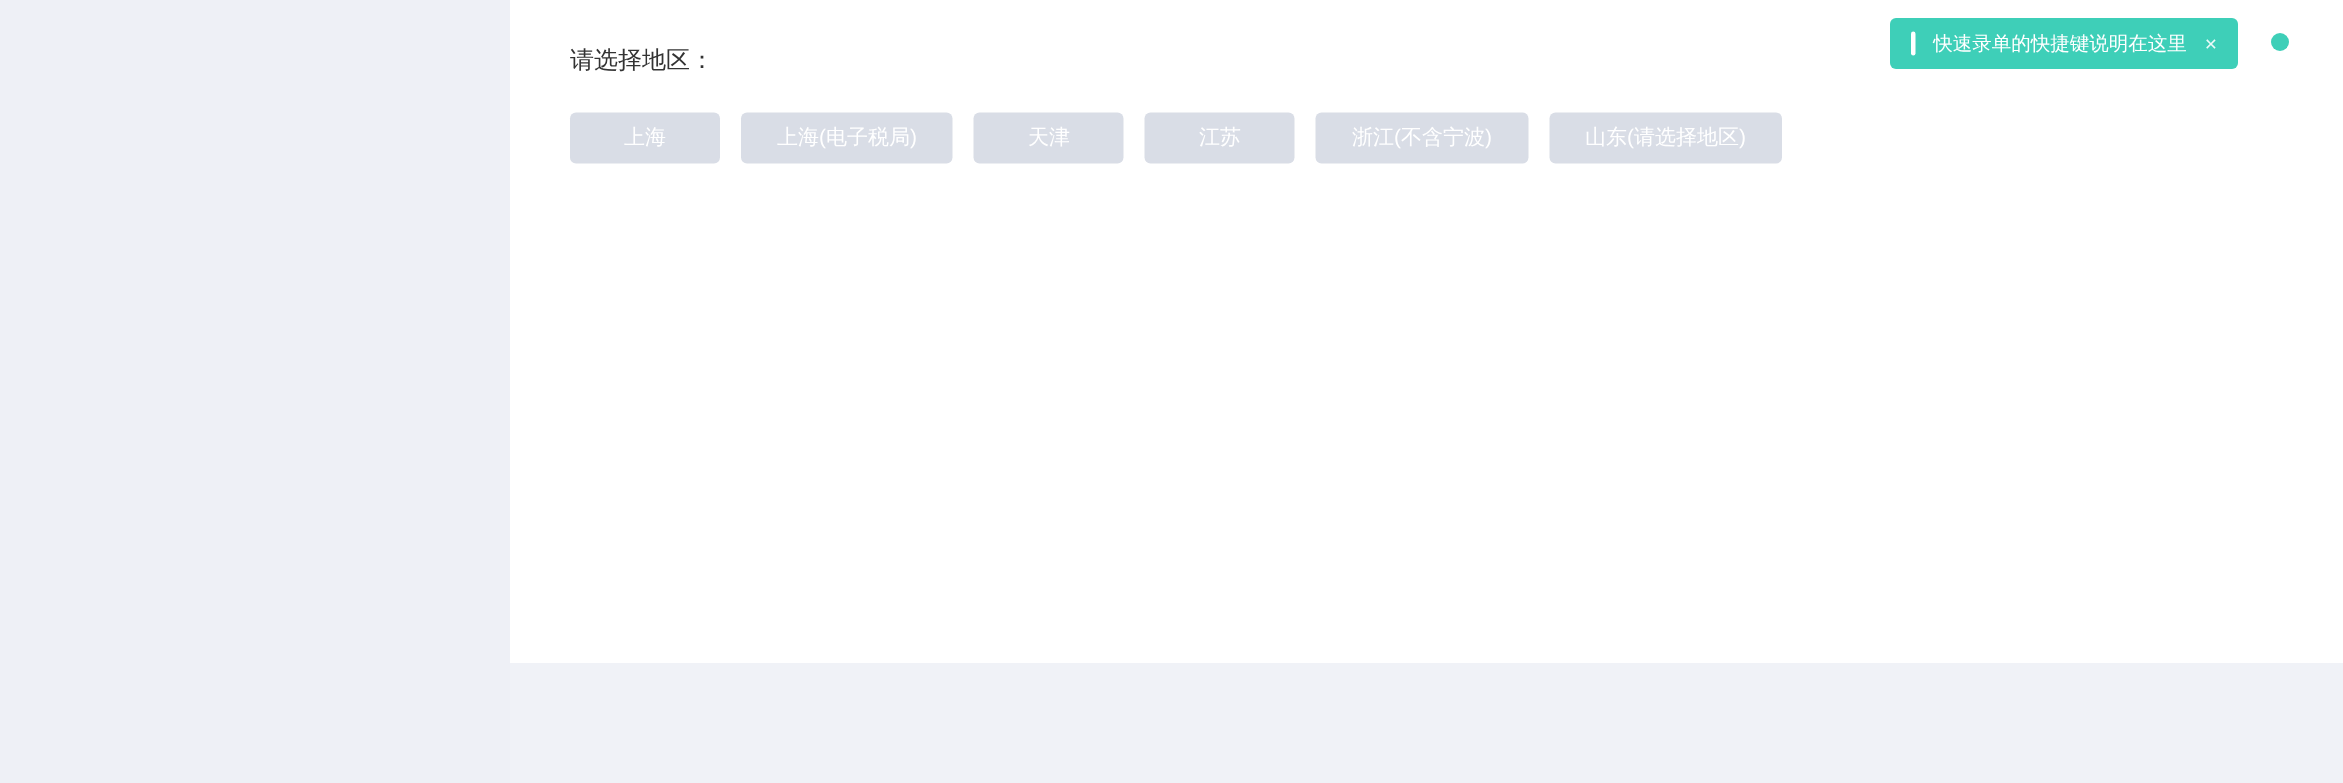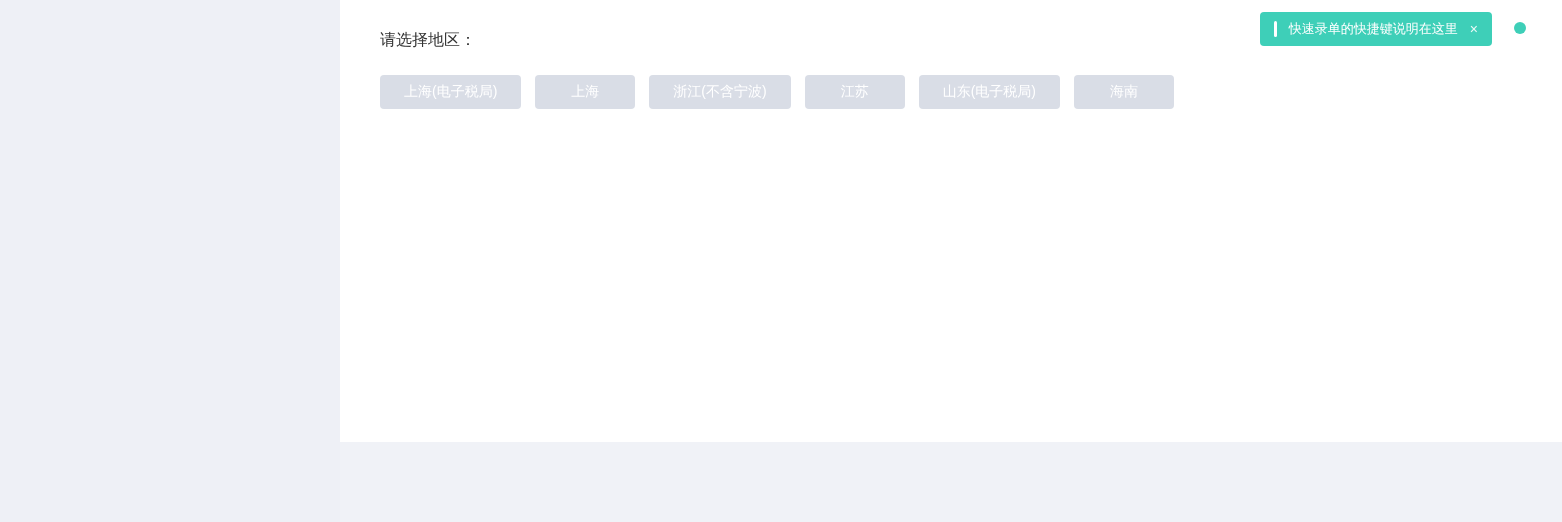--- a/index.html
+++ b/index.html
@@ -106,26 +106,26 @@
   </style>
 </head>
 <body>
 
 <div class="sidebar"></div>
 
 <div class="main-content">
   <div class="page-label">请选择地区：</div>
   <div class="region-buttons">
 
-  <button class="region-btn">上海(电子税局)</button>
-      <button class="region-btn">上海</button>
+  <button class="region-btn">上海</button>
+      <button class="region-btn">上海(电子税局)</button>
+      <button class="region-btn">天津</button>
+      <button class="region-btn">江苏</button>
       <button class="region-btn">浙江(不含宁波)</button>
-      <button class="region-btn">江苏</button>
-      <button class="region-btn">山东(电子税局)</button>
-      <button class="region-btn">海南</button>
+      <button class="region-btn">山东(请选择地区)</button>
     </div>
 </div>
 
 <div class="tooltip-banner">
   <span class="bar"></span>
   <span>快速录单的快捷键说明在这里</span>
   <span class="close-icon">×</span>
 </div>
 
 <div class="tooltip-dot"></div>

